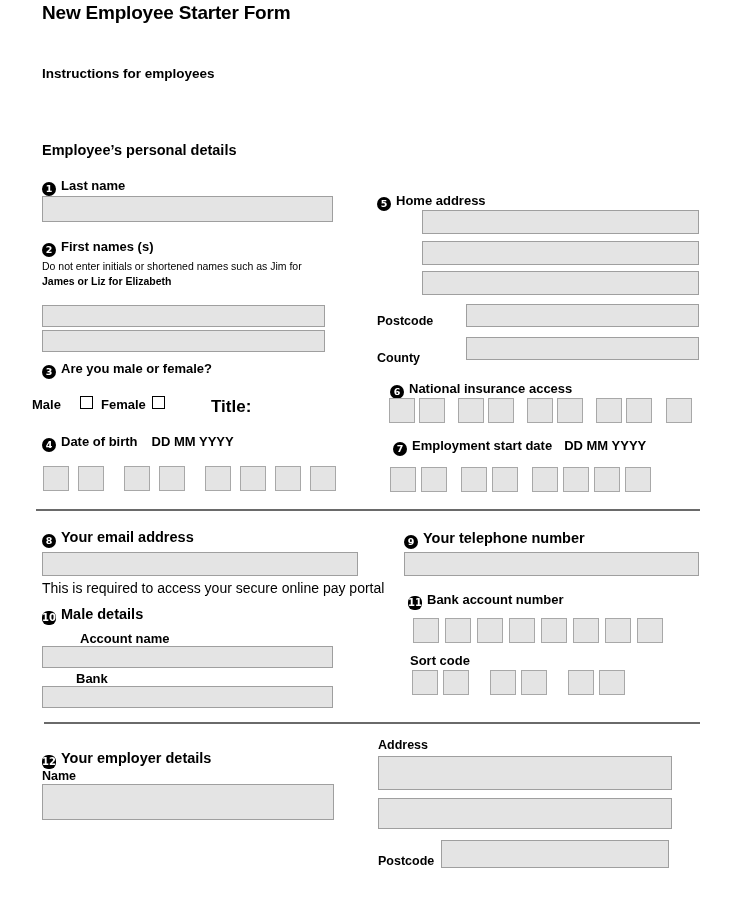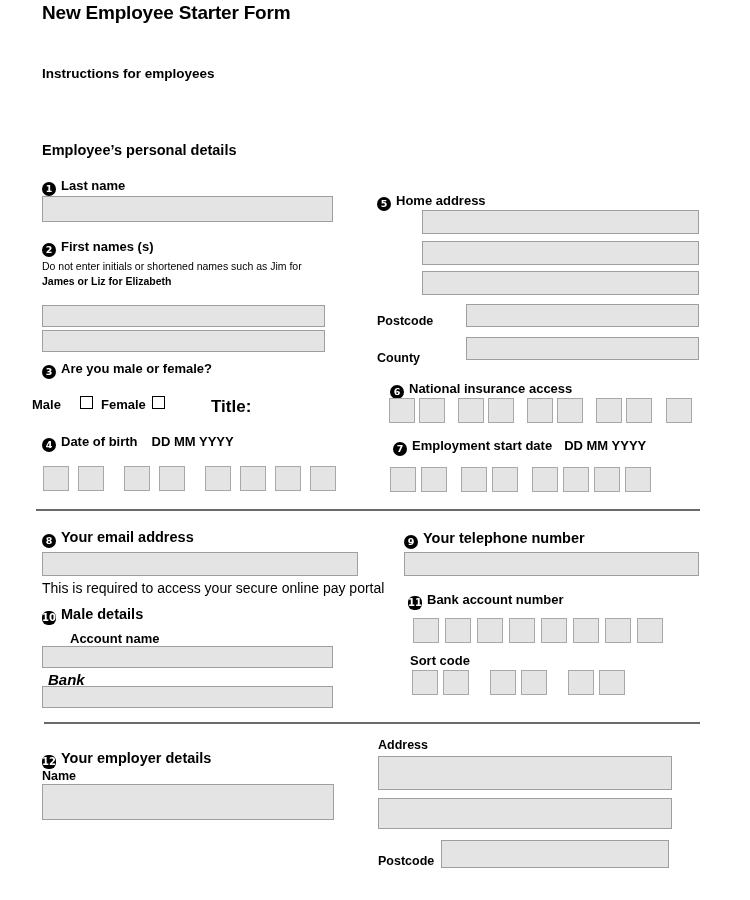--- a/index.html
+++ b/index.html
@@ -209,23 +209,23 @@
 
   <div class="q-label big" style="left:42px; top:529px;">
     <span class="badge">8</span><span>Your email address</span>
   </div>
   <input class="fld" style="left: 42px; top: 552px; width: 316px; height: 24px;" value="">
   <div class="hint-small" style="left:42px; top:580px;">This is required to access your secure online pay portal</div>
 
   <div class="q-label big" style="left:42px; top:606px;">
     <span class="badge wide">10</span><span>Male details</span>
   </div>
-  <div class="plain-label" style="left:70px; top:631px; font-size:13px;">Account name</div>
+  <div class="plain-label" style="left:80px; top:631px; font-size:13px;">Account name</div>
   <input class="fld" style="left: 42px; top: 646px; width: 291px; height: 22px;" value="">
-  <div class="plain-label" style="left:48px; top:671px; font-size:15px;font-style:italic;">Bank</div>
+  <div class="plain-label" style="left:76px; top:671px; font-size:13px;">Bank</div>
   <input class="fld" style="left: 42px; top: 686px; width: 291px; height: 22px;" value="">
 
   <div class="q-label big" style="left:404px; top:530px;">
     <span class="badge">9</span><span>Your telephone number</span>
   </div>
   <input class="fld" style="left: 404px; top: 552px; width: 295px; height: 24px;" value="">
 
   <div class="q-label" style="left:408px; top:592px;">
     <span class="badge wide">11</span><span>Bank account number</span>
   </div>

